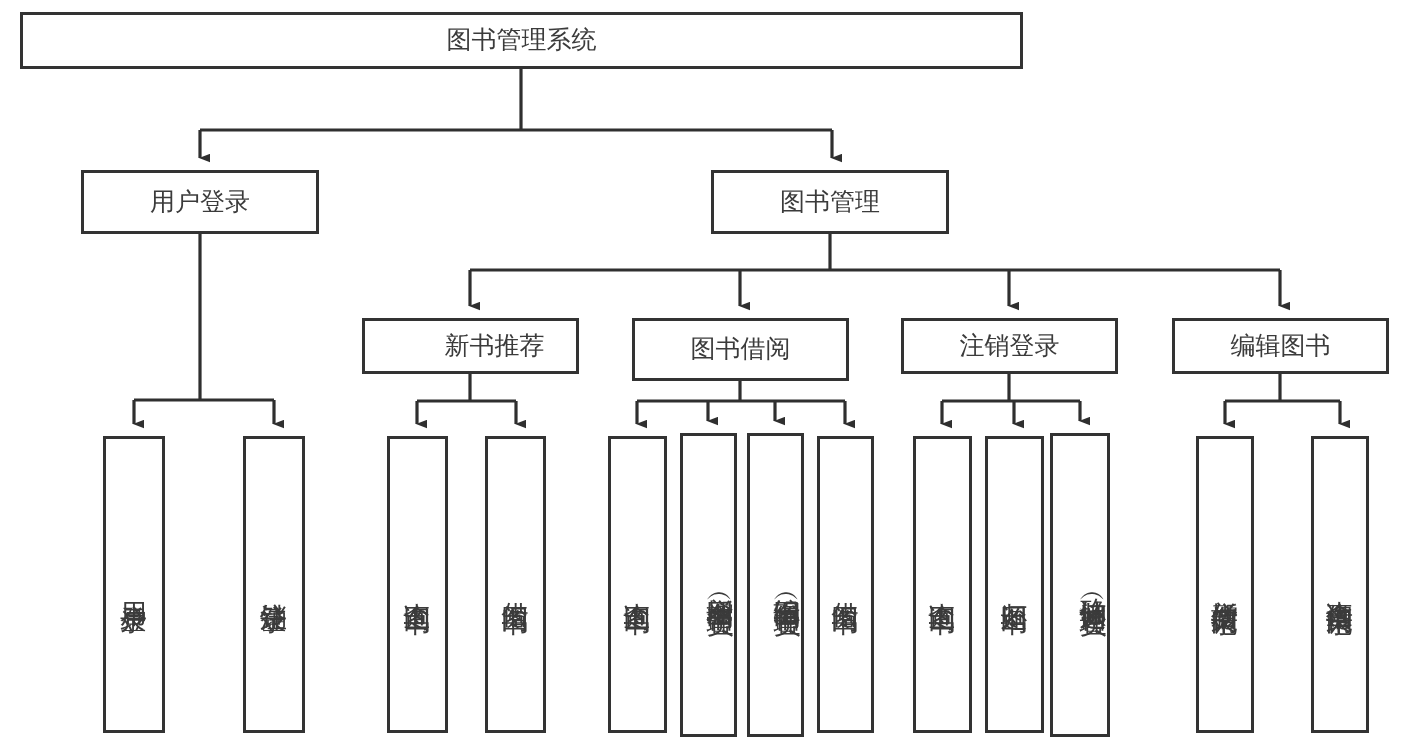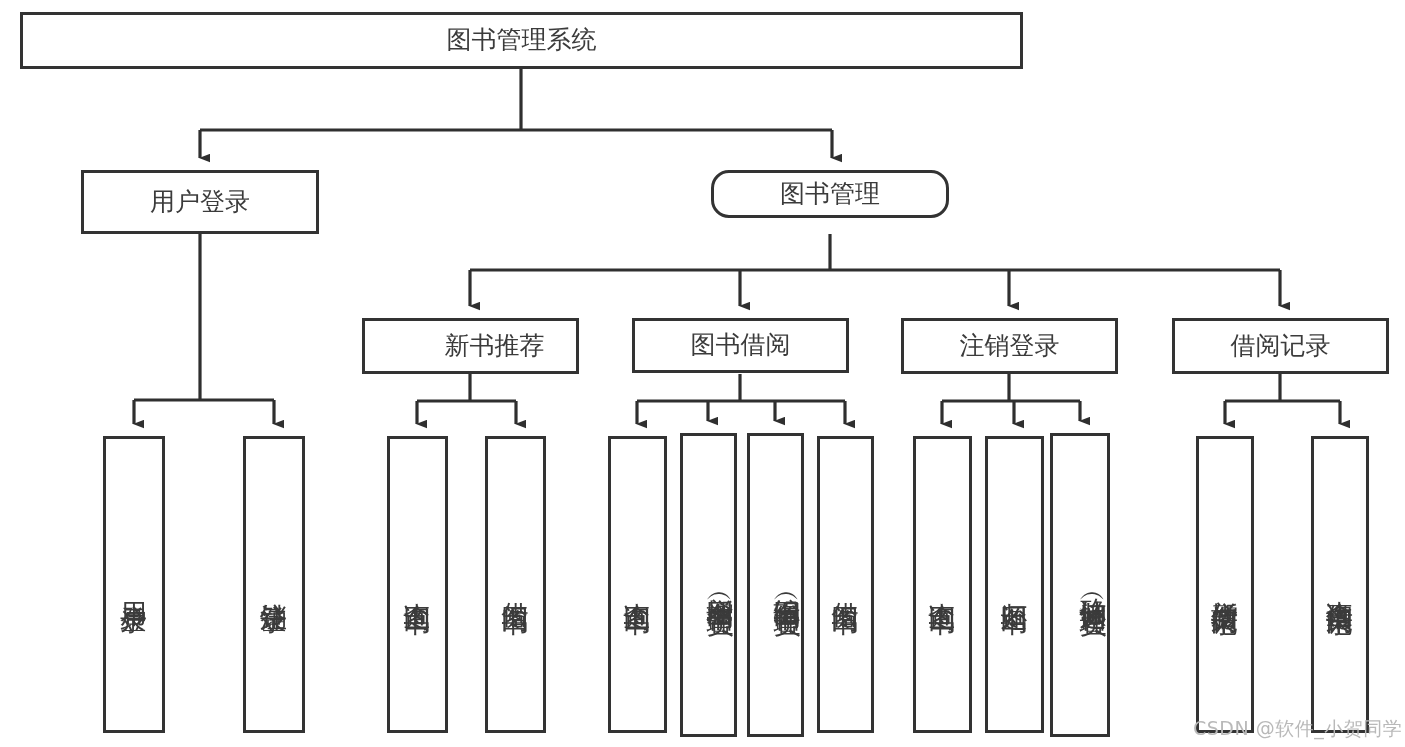--- a/index.html
+++ b/index.html
@@ -119,34 +119,34 @@
     </g>
   </svg>
 
   <div id="nodes">
       <div class="node root" style="left: 20px; top: 12px; width: 1003px; height: 57px;">
         <span>图书管理系统</span>
       </div>
       <div class="node branch" style="left: 81px; top: 170px; width: 238px; height: 64px;">
         <span>用户登录</span>
       </div>
-      <div class="node branch" style="left: 711px; top: 170px; width: 238px; height: 48px; border-radius: 18px;">
+      <div class="node branch" style="left: 711px; top: 170px; width: 238px; height: 64px;">
         <span>图书管理</span>
       </div>
       <div class="node branch" style="left: 362px; top: 318px; width: 217px; height: 56px; padding-left: 48px;">
         <span>新书推荐</span>
       </div>
-      <div class="node branch" style="left: 632px; top: 318px; width: 217px; height: 55px;">
+      <div class="node branch" style="left: 632px; top: 318px; width: 217px; height: 63px;">
         <span>图书借阅</span>
       </div>
       <div class="node branch" style="left: 901px; top: 318px; width: 217px; height: 56px;">
         <span>注销登录</span>
       </div>
       <div class="node branch" style="left: 1172px; top: 318px; width: 217px; height: 56px;">
-        <span>借阅记录</span>
+        <span>编辑图书</span>
       </div>
       <div class="node leaf" style="left: 103px; top: 436px; width: 62px; height: 297px;">
         <span>用户登录</span>
       </div>
       <div class="node leaf" style="left: 243px; top: 436px; width: 62px; height: 297px;">
         <span>注销登录</span>
       </div>
       <div class="node leaf" style="left: 387px; top: 436px; width: 61px; height: 297px;">
         <span>查询图书</span>
       </div>
@@ -175,15 +175,14 @@
         <span>确认归还（管理员）</span>
       </div>
       <div class="node leaf" style="left: 1196px; top: 436px; width: 58px; height: 297px;">
         <span>新增借阅记录</span>
       </div>
       <div class="node leaf" style="left: 1311px; top: 436px; width: 58px; height: 297px;">
         <span>查询借阅记录</span>
       </div>
     </div>
 
-  <div class="watermark" style="left: 1193px; top: 716px;">CSDN @软件_小贺同学</div>
 
 </div>
 
 </body></html>

